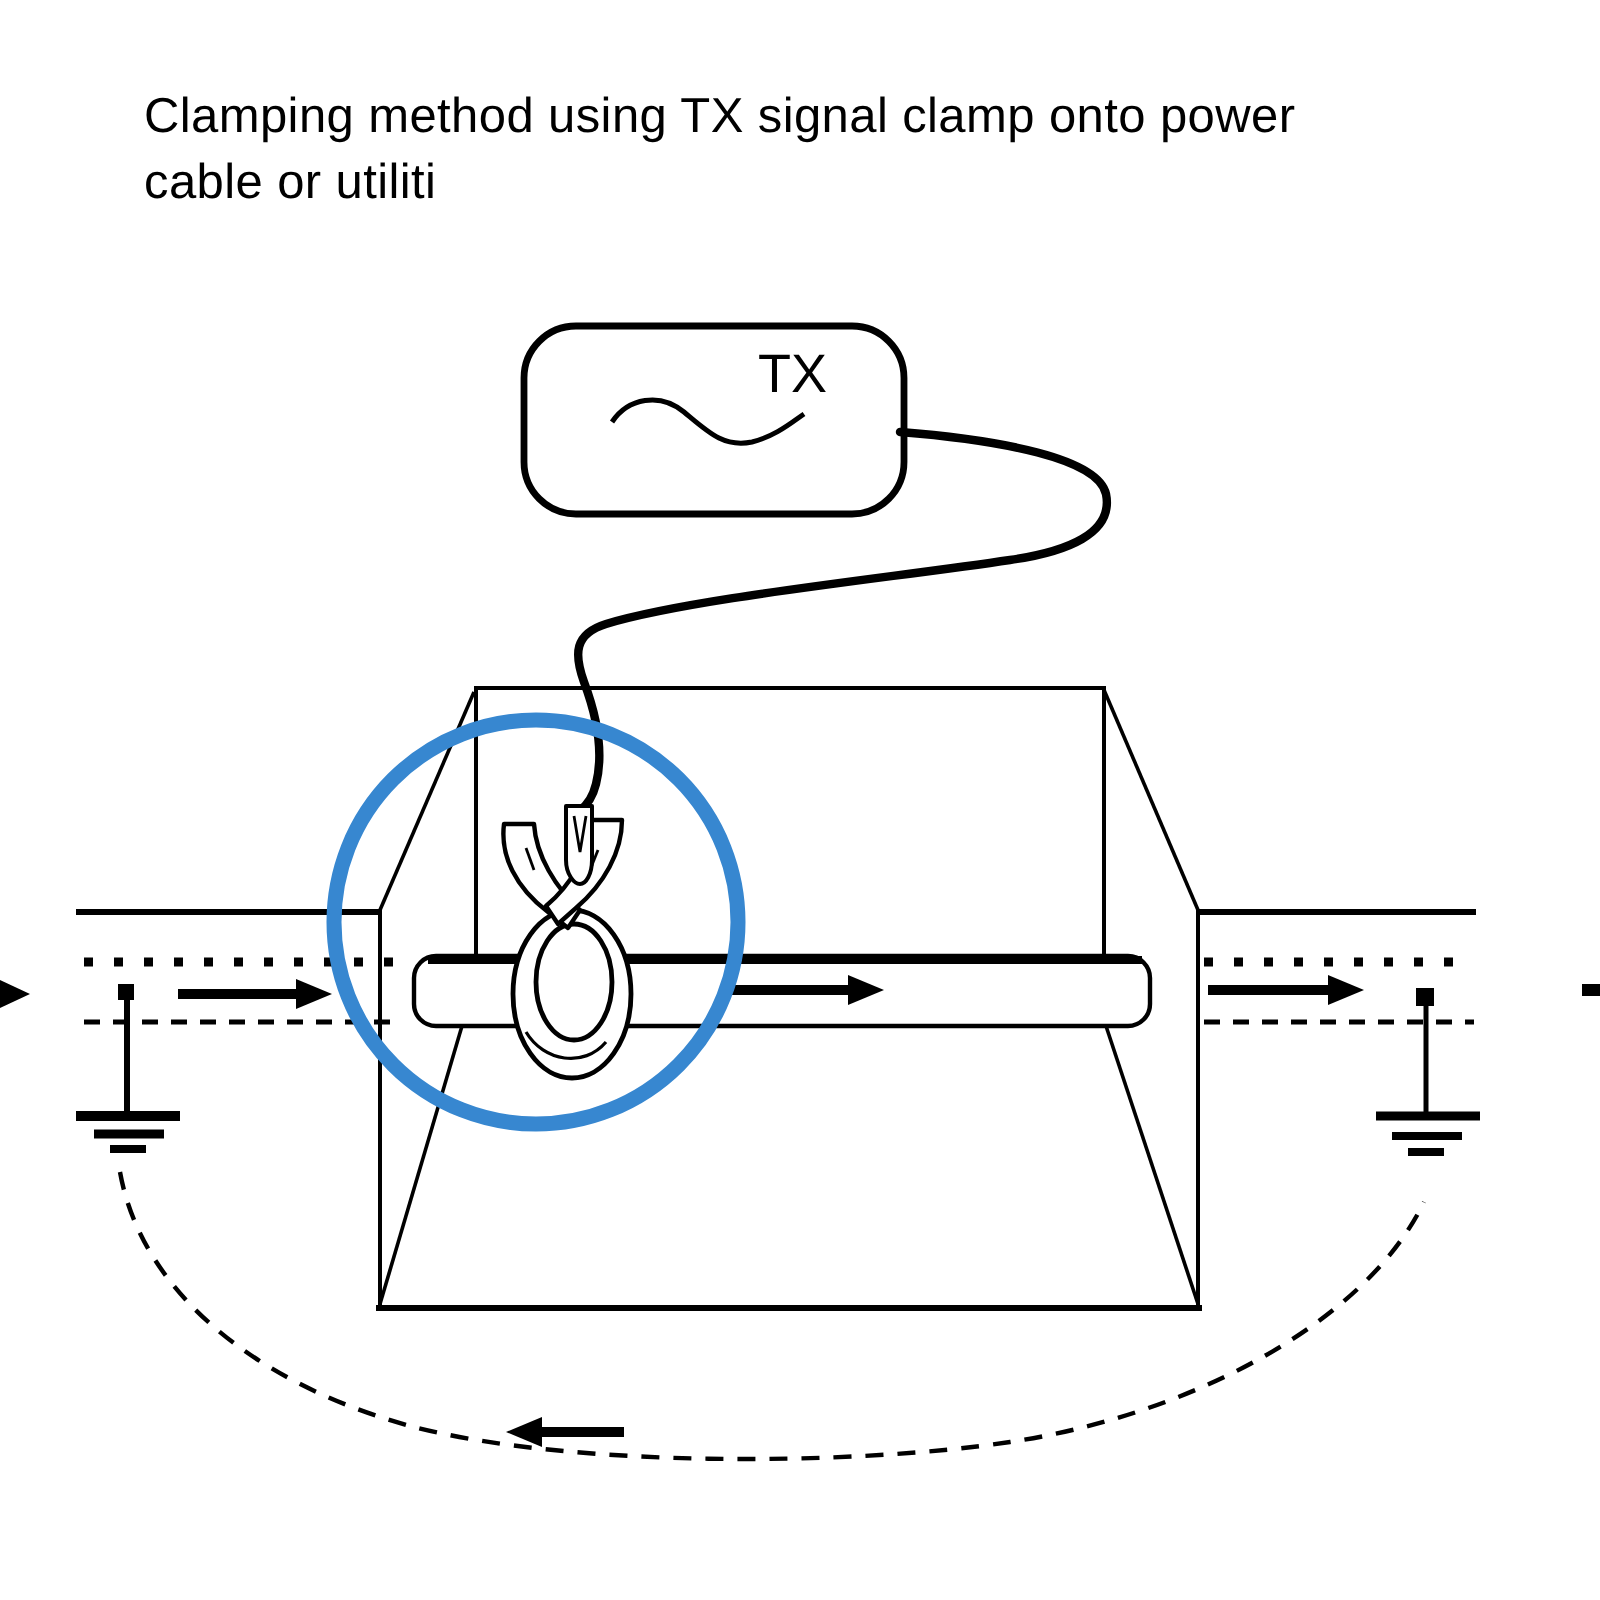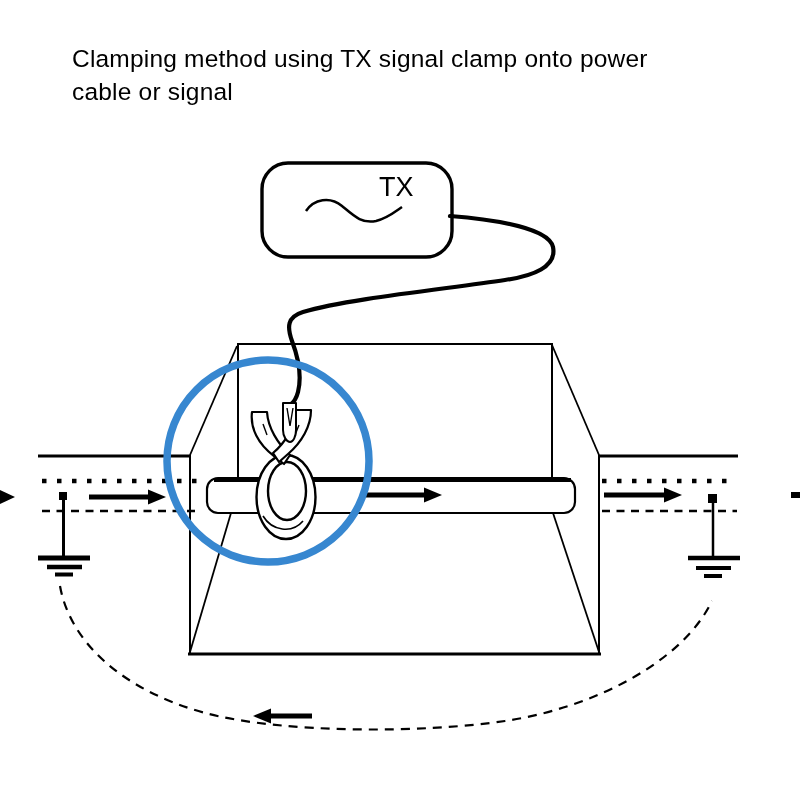--- a/index.html
+++ b/index.html
@@ -36,21 +36,21 @@
   .inkf  { stroke: #000000; fill: #ffffff; }
   .solid { fill: #000000; stroke: none; }
 </style>
 </head>
 <body>
 
 <div class="canvas">
 
   <div class="title">
     <span>Clamping method using TX signal clamp onto power</span>
-    <span>cable or signal</span>
+    <span>cable or utiliti</span>
   </div>
 
   <svg width="800" height="800" viewBox="0 0 800 800">
 
     <line x1="38" y1="456" x2="190" y2="456" stroke-width="3" class="ink"></line>
     <line x1="599" y1="456" x2="738" y2="456" stroke-width="3" class="ink"></line>
 
     <g>
       <path d="M238,478 L238,344 L552,344 L552,480" stroke-width="2" class="ink"></path>
       <line x1="237" y1="346" x2="190" y2="455" stroke-width="1.8" class="ink"></line>

